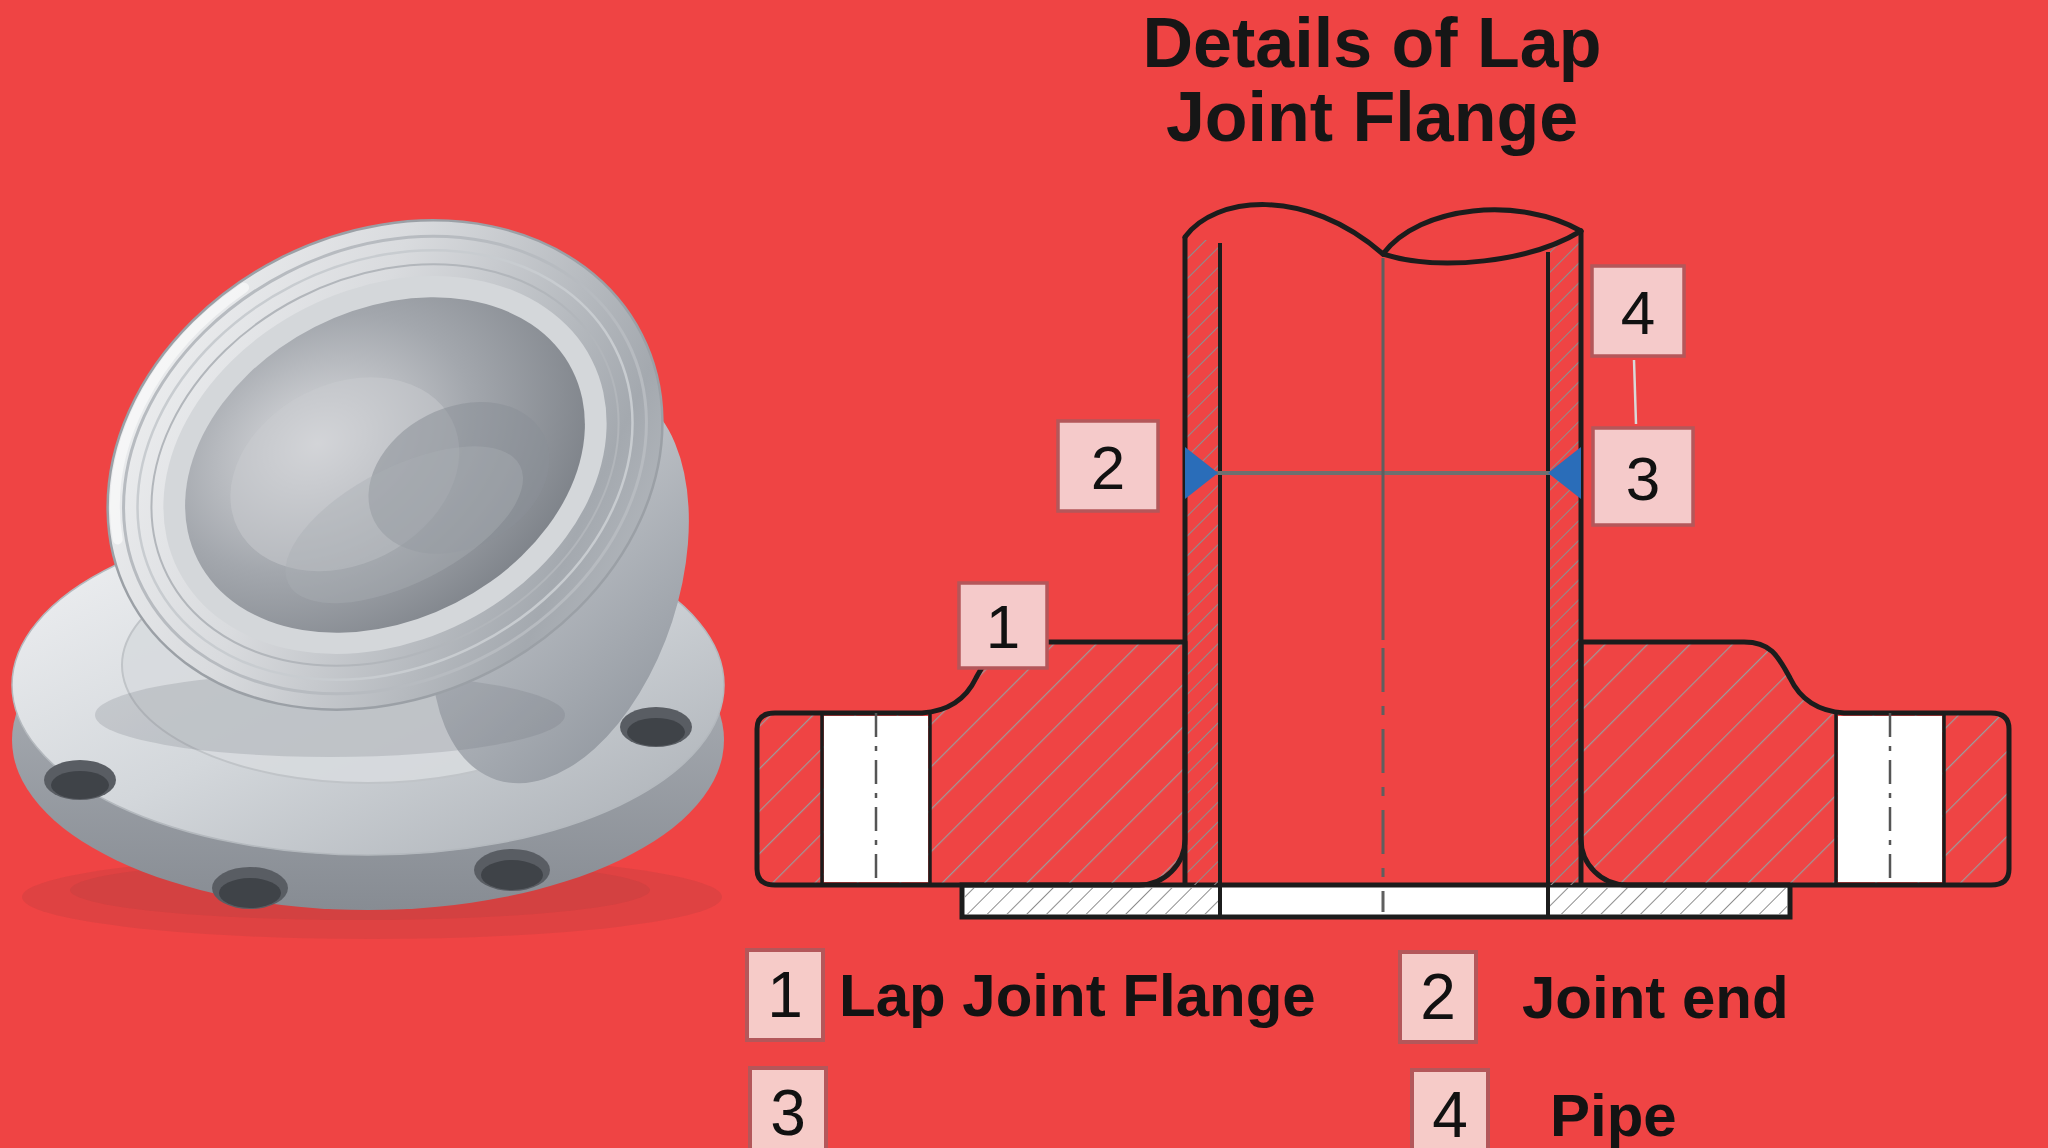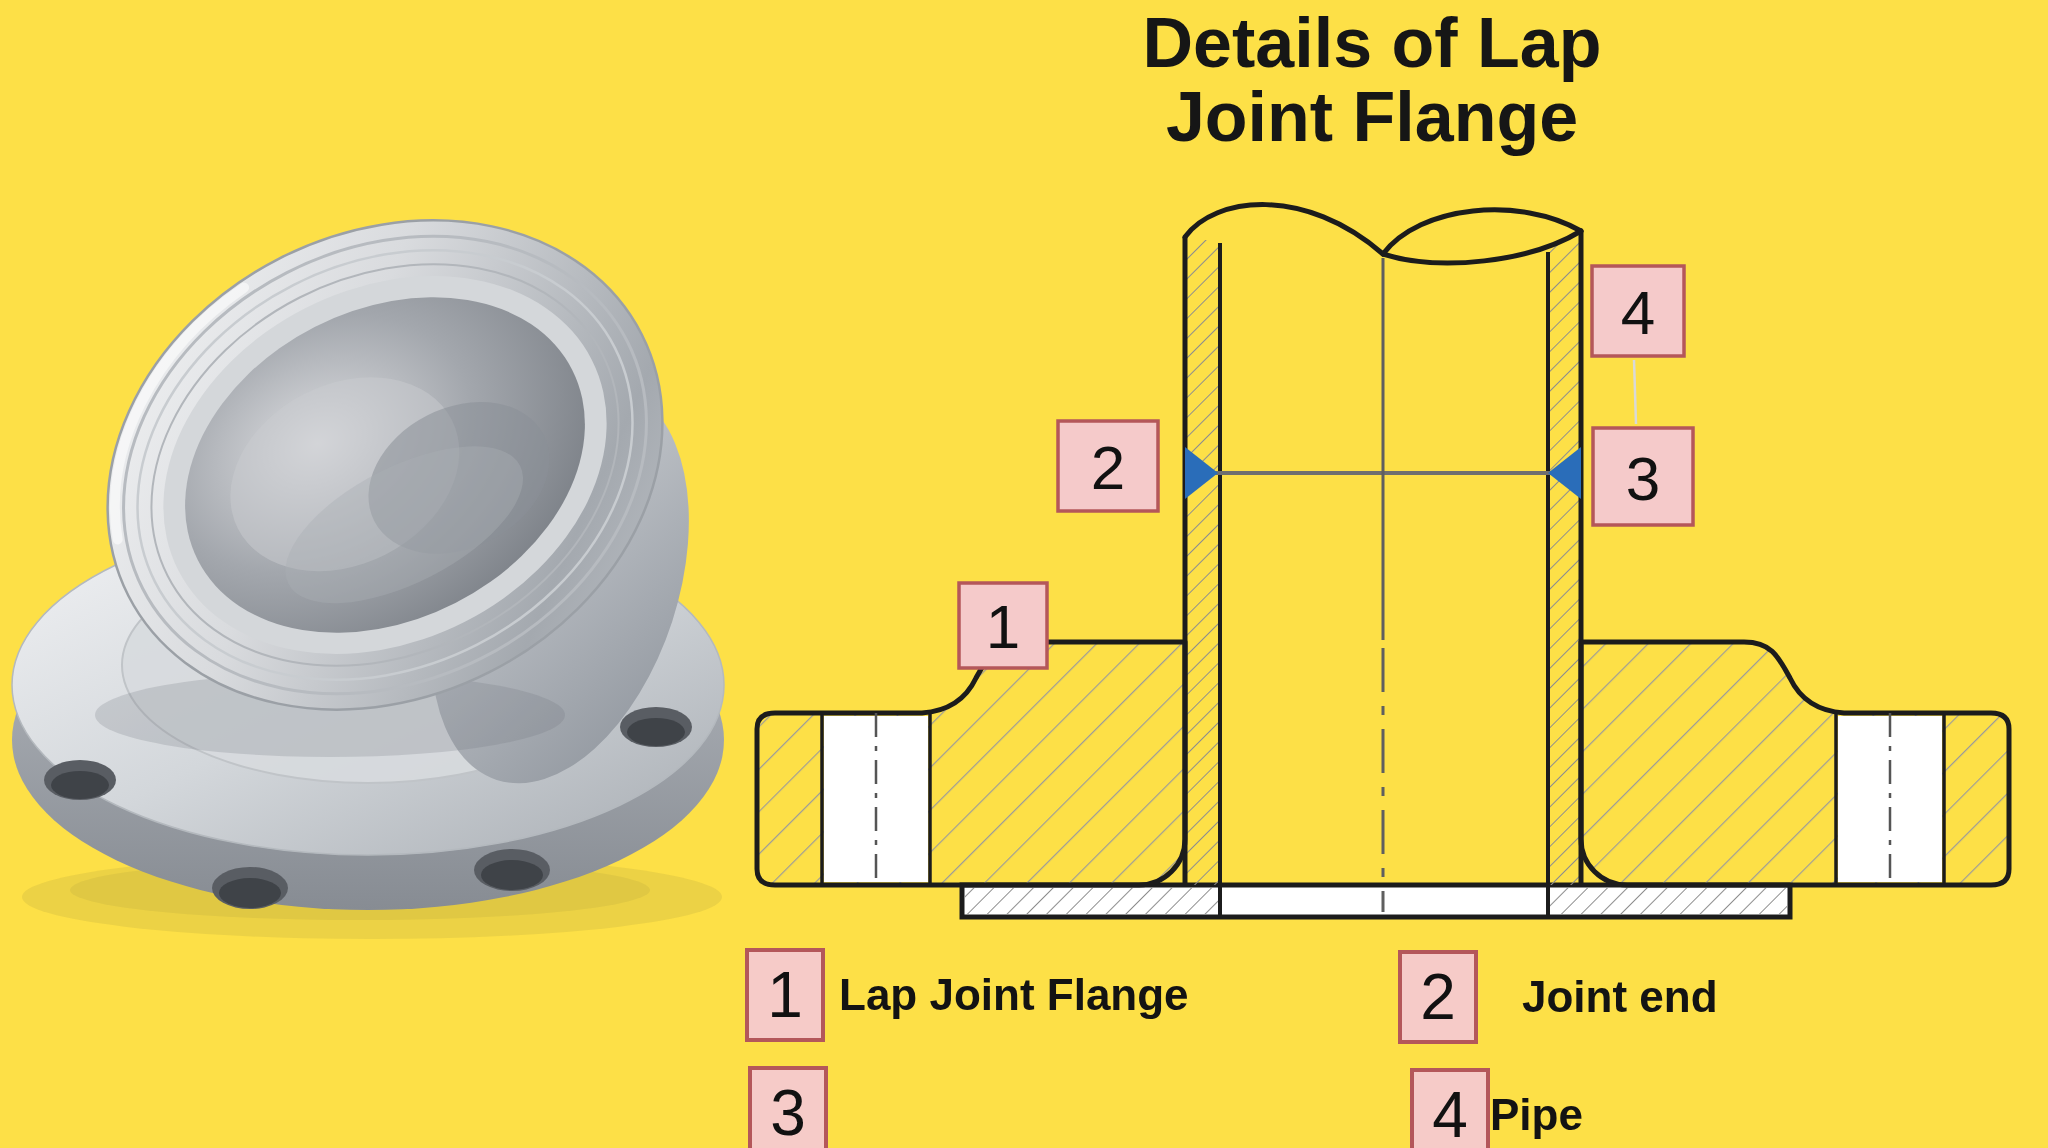--- a/index.html
+++ b/index.html
@@ -1,37 +1,37 @@
 <!DOCTYPE html>
 <html><head>
 <meta charset="utf-8">
 <style>
   html,body{margin:0;padding:0;background:#ffffff;}
   #stage{
-    position:relative;width:2048px;height:1148px;background:#fde047;
+    position:relative;width:2048px;height:1148px;background:#ef4444;
     overflow:hidden;font-family:"Liberation Sans", sans-serif;
   }
   .abs{position:absolute;}
   
   #title{
     left:967px;top:6px;width:810px;text-align:center;
     font-weight:700;font-size:70px;line-height:74px;color:#161616;
     letter-spacing:0px;
   }
   #title span{display:block;}
   
   .legend-item{display:flex;align-items:center;position:absolute;}
   .legend-num{
     display:flex;align-items:center;justify-content:center;
     width:80px;height:94px;box-sizing:border-box;
     background:#f6cbc8;border:4px solid #b4575a;
     font-size:64px;font-weight:400;color:#111111;
   }
   .legend-text{
-    font-size:44px;font-weight:700;color:#131313;white-space:nowrap;
+    font-size:60px;font-weight:700;color:#131313;white-space:nowrap;
   }
   svg{display:block;}
 </style>
 </head>
 <body>
 
 <div id="stage">
 
   <svg class="abs" style="left:0;top:195px" width="745" height="760" viewBox="0 0 745 760">
     <defs>
@@ -212,16 +212,16 @@
     <span class="legend-num">2</span>
     <span class="legend-text" style="margin-left:44px">Joint end</span>
   </div>
 
   <div class="legend-item" style="left:748px;top:1066px">
     <span class="legend-num">3</span>
   </div>
 
   <div class="legend-item" style="left:1410px;top:1068px">
     <span class="legend-num">4</span>
-    <span class="legend-text" style="">Pipe</span>
+    <span class="legend-text" style="margin-left:60px">Pipe</span>
   </div>
 
 </div>
 
 </body></html>

